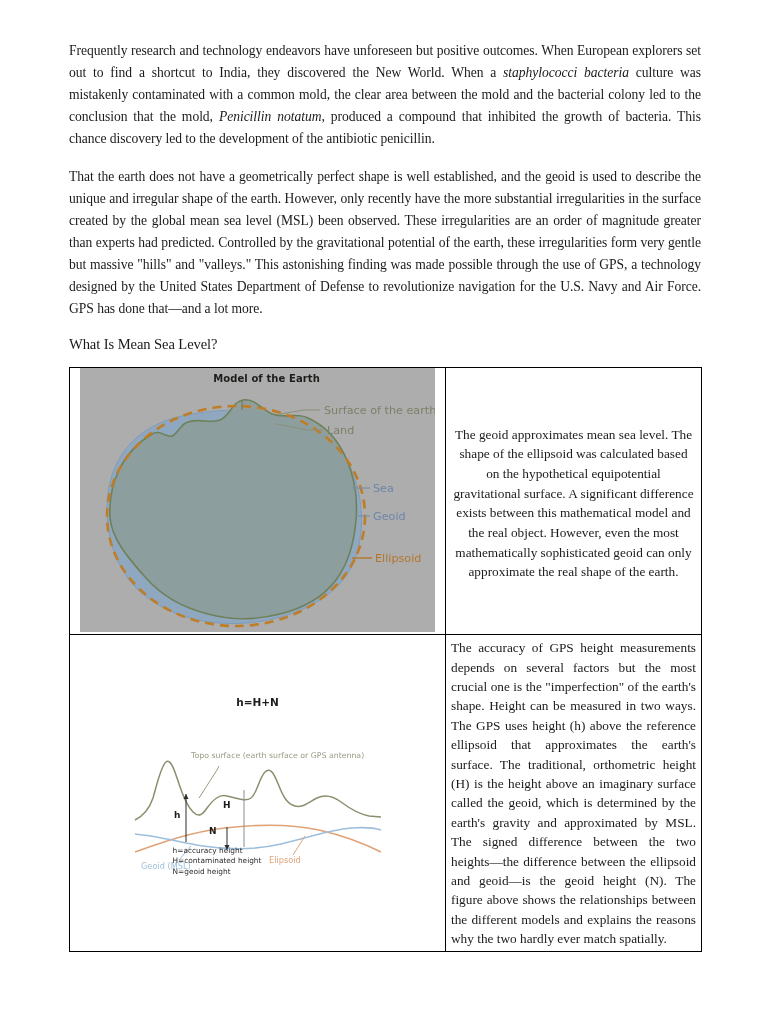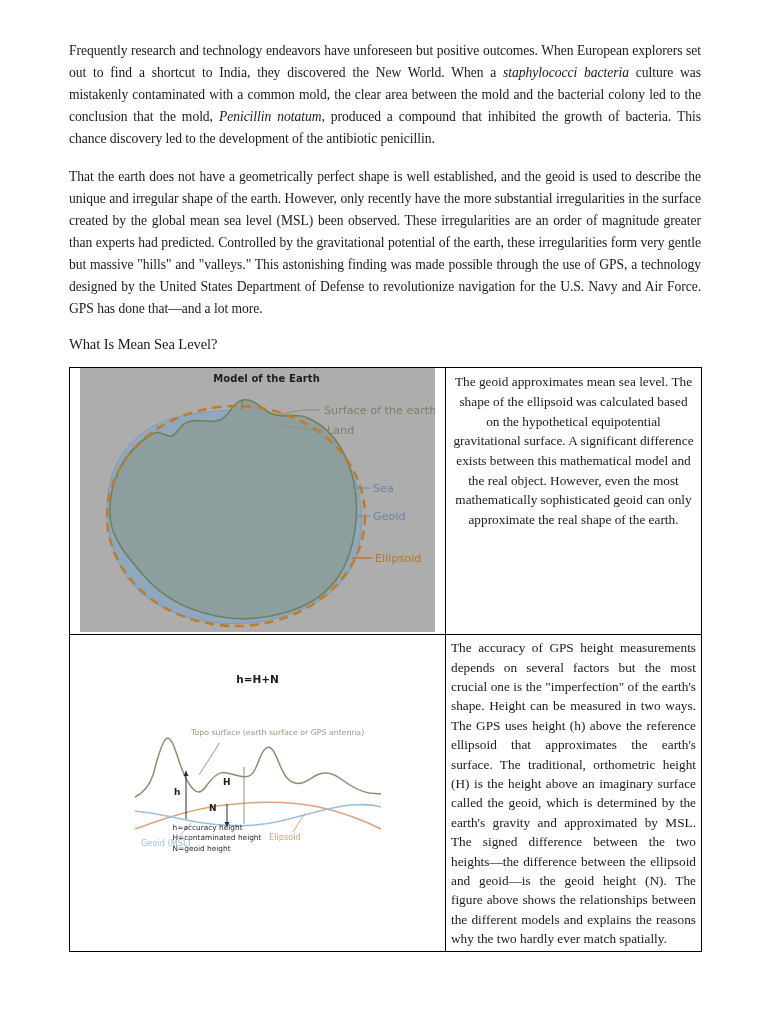--- a/index.html
+++ b/index.html
@@ -85,21 +85,21 @@
   }
   .cell-text-justify {
     font-size: 13.3px;
     line-height: 1.46;
     text-align: justify;
     padding: 3px 5px 2px 5px;
     hyphens: none;
   }
   .vcenter-wrap {
     display: flex;
-    align-items: flex-start;
+    align-items: center;
     justify-content: center;
     height: 100%;
     box-sizing: border-box;
   }
 
   
   .earth-figure {
     position: relative;
     width: 355px;
     height: 264px;
@@ -124,21 +124,21 @@
     left: 0; top: 0;
     width: 355px;
     height: 264px;
   }
 
   
   .hhn-figure {
     position: relative;
     width: 250px;
     height: 212px;
-    margin: 38px auto 0 auto;
+    margin: 61px auto 0 auto;
   }
   .hhn-title {
     position: absolute;
     left: 0; right: 0;
     top: 0px;
     text-align: center;
     font-family: "DejaVu Sans", "Liberation Sans", sans-serif;
     font-weight: bold;
     font-size: 10.5px;
     color: #1d1d1b;

